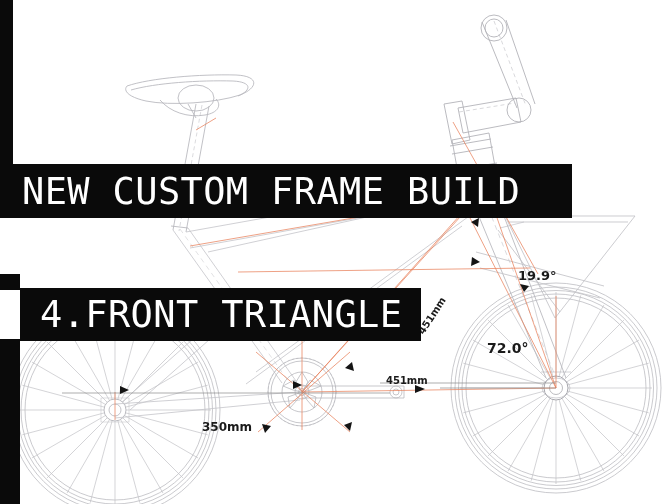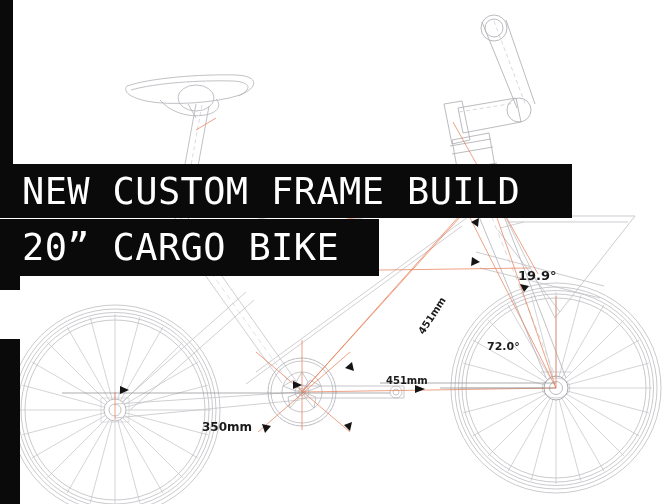--- a/index.html
+++ b/index.html
@@ -63,21 +63,21 @@
     position:absolute;
     color:#1a1a1a;
     font-family:"DejaVu Sans", sans-serif;
     font-weight:700;
     font-size:13px;
     letter-spacing:0;
     white-space:nowrap;
     z-index:15;
   }
   #dim-headtube-angle{ left:518px; top:268px; }
-  #dim-seattube-angle{ left:487px; top:340px; font-size:11px; }
+  #dim-seattube-angle{ left:487px; top:340px; font-size:14px; }
   #dim-chainstay{ left:386px; top:375px; font-size:10px; }
   #dim-reach{ left:202px; top:420px; font-size:12px; }
   #dim-diagonal{
     left:416px; top:330px;
     transform:rotate(-57deg);
     transform-origin:left top;
     font-size:10px;
   }
 </style>
 </head>
@@ -281,17 +281,17 @@
   <div class="dim" id="dim-reach">350mm</div>
   <div class="dim" id="dim-diagonal">451mm</div>
 
   <div class="edge-strip" id="edge-top"></div>
   <div class="edge-strip" id="edge-mid"></div>
   <div class="edge-strip" id="edge-bot"></div>
 
   <div class="band" id="band-title-1">
     <span>NEW CUSTOM FRAME BUILD</span>
   </div>
-  <div class="band" id="band-title-2">
-    <span>20” CARGO BIKE</span>
+  <div class="band" id="band-title-3">
+    <span>4.FRONT TRIANGLE</span>
   </div>
 
 </div>
 
 </body></html>

